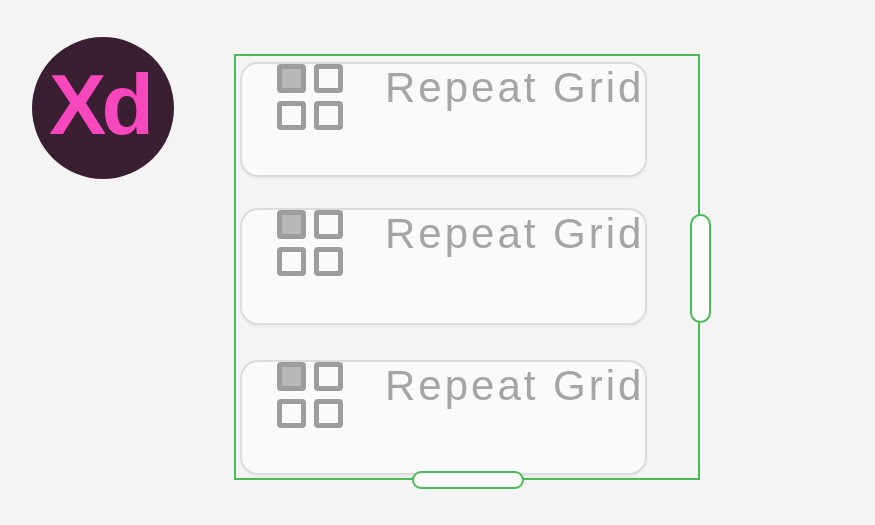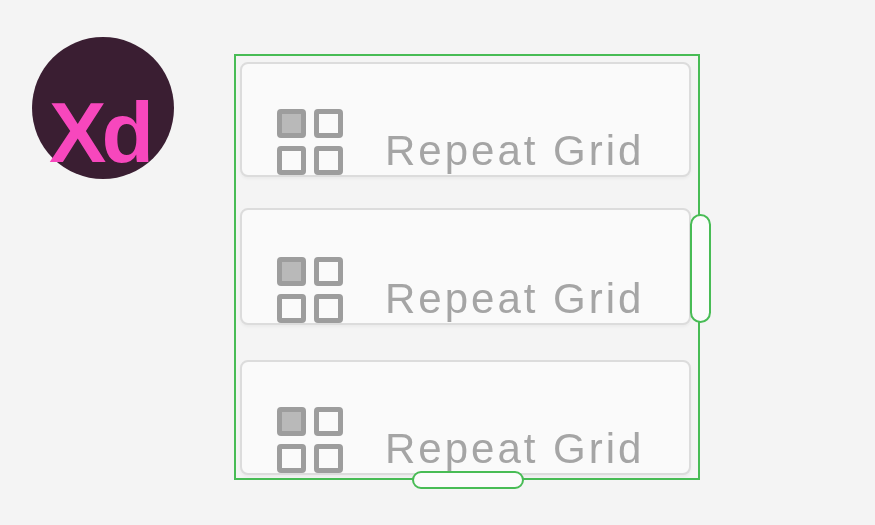--- a/index.html
+++ b/index.html
@@ -18,21 +18,21 @@
   
   .xd-logo {
     position: absolute;
     left: 32px;
     top: 37px;
     width: 142px;
     height: 142px;
     border-radius: 50%;
     background: #3a1e32;
     display: flex;
-    align-items: flex-end;
+    align-items: center;
     justify-content: center;
   }
   .xd-logo-text {
     color: #f747bd;
     font-size: 86px;
     font-weight: bold;
     letter-spacing: -5px;
     line-height: 1;
     transform: translate(-4px, -4px);
   }
@@ -45,28 +45,28 @@
     width: 466px;
     height: 426px;
     border: 2px solid #48bc55;
     box-sizing: border-box;
   }
 
   
   .rg-card {
     position: absolute;
     left: 4px;
-    width: 451px;
+    width: 407px;
     height: 115px;
     background: #fafafa;
     border: 2px solid #dcdcdc;
-    border-radius: 8px;
+    border-radius: 18px;
     box-sizing: border-box;
     display: flex;
-    align-items: flex-end;
+    align-items: flex-start;
     box-shadow: 0 2px 3px rgba(0,0,0,0.04);
   }
   .rg-card.c1 { top: 6px; }
   .rg-card.c2 { top: 152px; height: 117px; }
   .rg-card.c3 { top: 304px; }
 
   
   .grid-icon {
     display: grid;
     grid-template-columns: 29px 29px;

